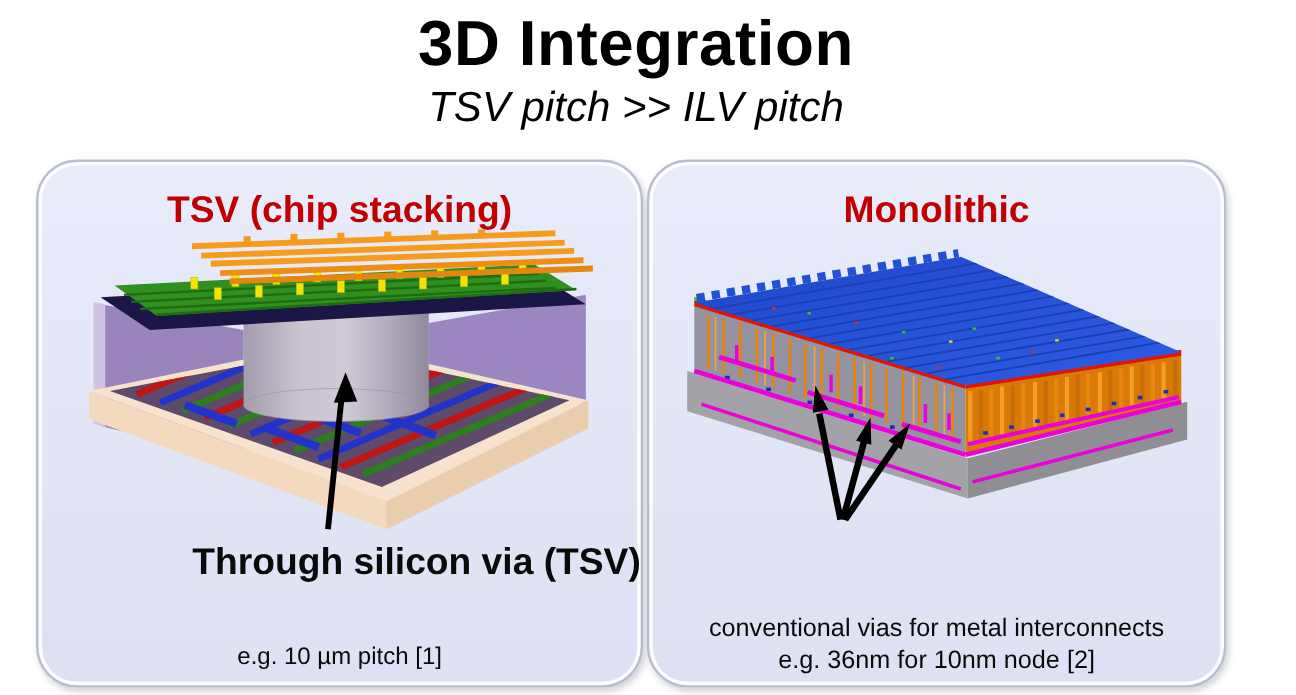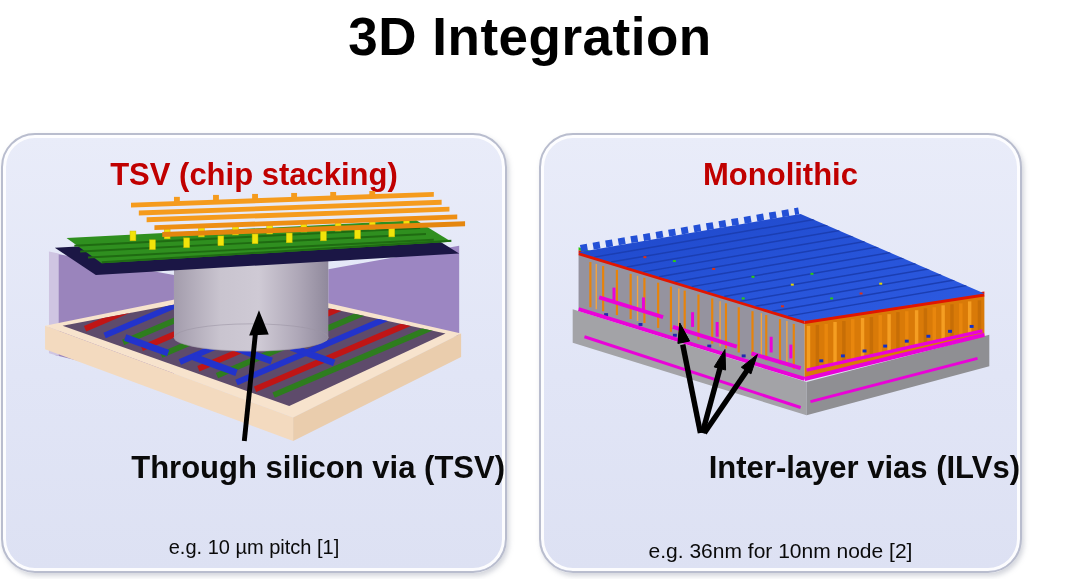--- a/index.html
+++ b/index.html
@@ -7,40 +7,41 @@
        font-family:"Liberation Sans","DejaVu Sans",sans-serif;color:#000;}
   .slide{position:absolute;inset:0;}
   .title{position:absolute;top:6px;left:0;width:1060px;text-align:center;
          font-size:53px;font-weight:bold;letter-spacing:0.5px;color:#000;}
   .subtitle{position:absolute;top:70px;left:0;width:1060px;text-align:center;
             font-size:35px;font-style:italic;font-weight:500;color:#000;}
   .panel{position:absolute;top:133px;height:436px;border-radius:34px;
          background:linear-gradient(180deg,#e9ecf9 0%,#e1e5f6 55%,#dde1f3 100%);
          border:2px solid #b9bdce;
          box-shadow:inset 0 0 0 3px rgba(255,255,255,0.9), 2px 3px 5px rgba(130,135,155,0.35);}
-  .panel.left{left:1px;width:502px;}
+  .panel.left{left:30px;width:502px;}
   .panel.right{left:539px;width:479px;}
   .panel h2{margin:0;position:absolute;top:22px;left:0;width:100%;text-align:center;
             font-size:31px;font-weight:bold;color:#C00000;}
   .illu{position:absolute;}
   .illu.tsv{left:34px;top:56px;}
   .illu.mono{left:14px;top:64px;}
   .caption{position:absolute;top:315px;left:0;width:100%;text-align:right;
            font-size:31px;font-weight:bold;color:#0a0a0a;}
   .note{position:absolute;left:0;width:100%;text-align:center;font-size:20px;color:#0a0a0a;}
   .note.tsv-note{top:401px;}
   .note.l1{top:377px;font-size:21px;}
   .note.l2{top:404px;font-size:21px;}
 </style>
 </head>
 <body>
 
 <div class="slide">
 
   <div class="title">3D Integration</div>
+  <div class="subtitle">TSV pitch &gt;&gt; ILV pitch</div>
 
   <div class="panel left">
     <h2>TSV (chip stacking)</h2>
 
     <svg class="illu tsv" width="440" height="252" viewBox="0 0 450 258" aria-hidden="true">
       <defs>
         <linearGradient id="cylG" x1="0" y1="0" x2="1" y2="0">
           <stop offset="0" stop-color="#A39CAC"></stop>
             <stop offset="0.3" stop-color="#C9C4CF"></stop>
           <stop offset="0.55" stop-color="#CFCAD5"></stop>
@@ -309,17 +310,17 @@
         <line x1="148" y1="238" x2="130" y2="148" stroke-width="5.5"></line>
         <polygon points="127,126 137,144 125,147" stroke="none"></polygon>
         <polygon points="127,126 136.9,144.4 125.1,146.8"></polygon>
         <line x1="150" y1="238" x2="169" y2="168" stroke-width="5.5"></line>
         <polygon points="173,153 173.6,173.9 162,170.7"></polygon>
         <line x1="152" y1="238" x2="197" y2="172" stroke-width="5.5"></line>
         <polygon points="206,158 199.4,177.8 189.6,171"></polygon>
       </g>
     </svg>
 
-    <div class="caption">Inter-layer vias (ILVs)</div>
+    <div class="note l1">conventional vias for metal interconnects</div>
     <div class="note l2">e.g. 36nm for 10nm node [2]</div>
   </div>
 
 </div>
 
 </body></html>

